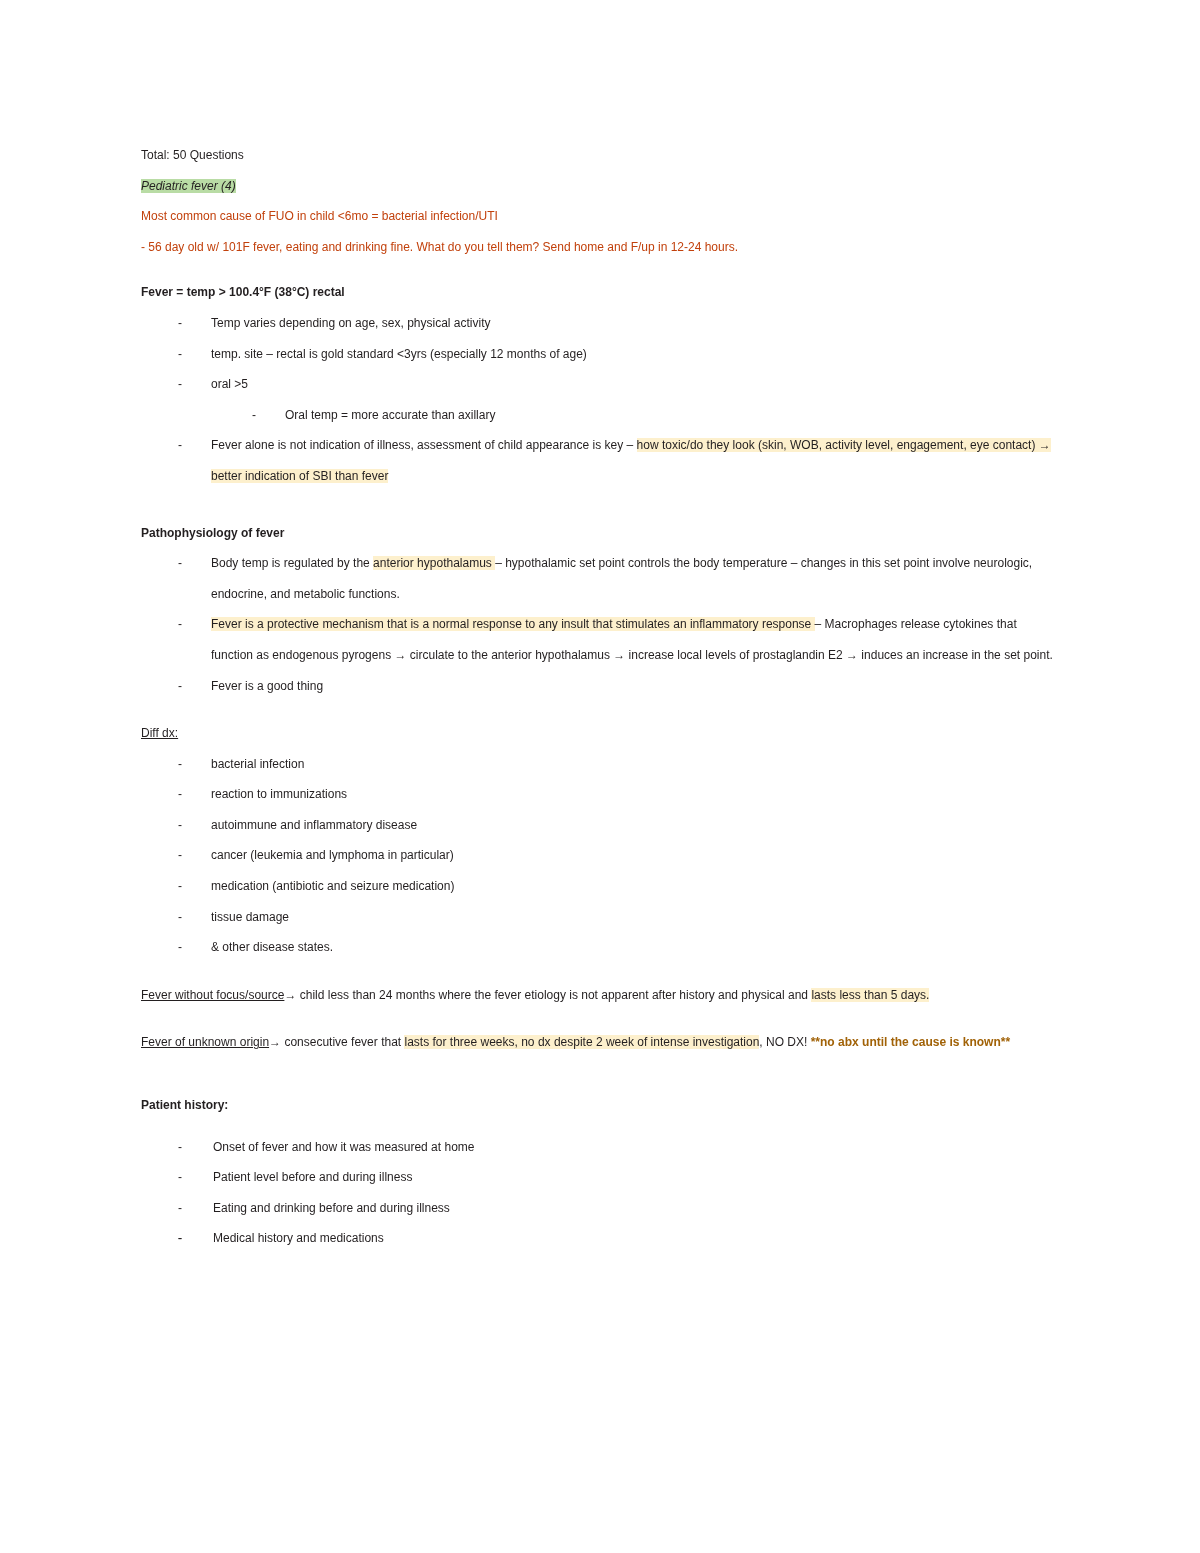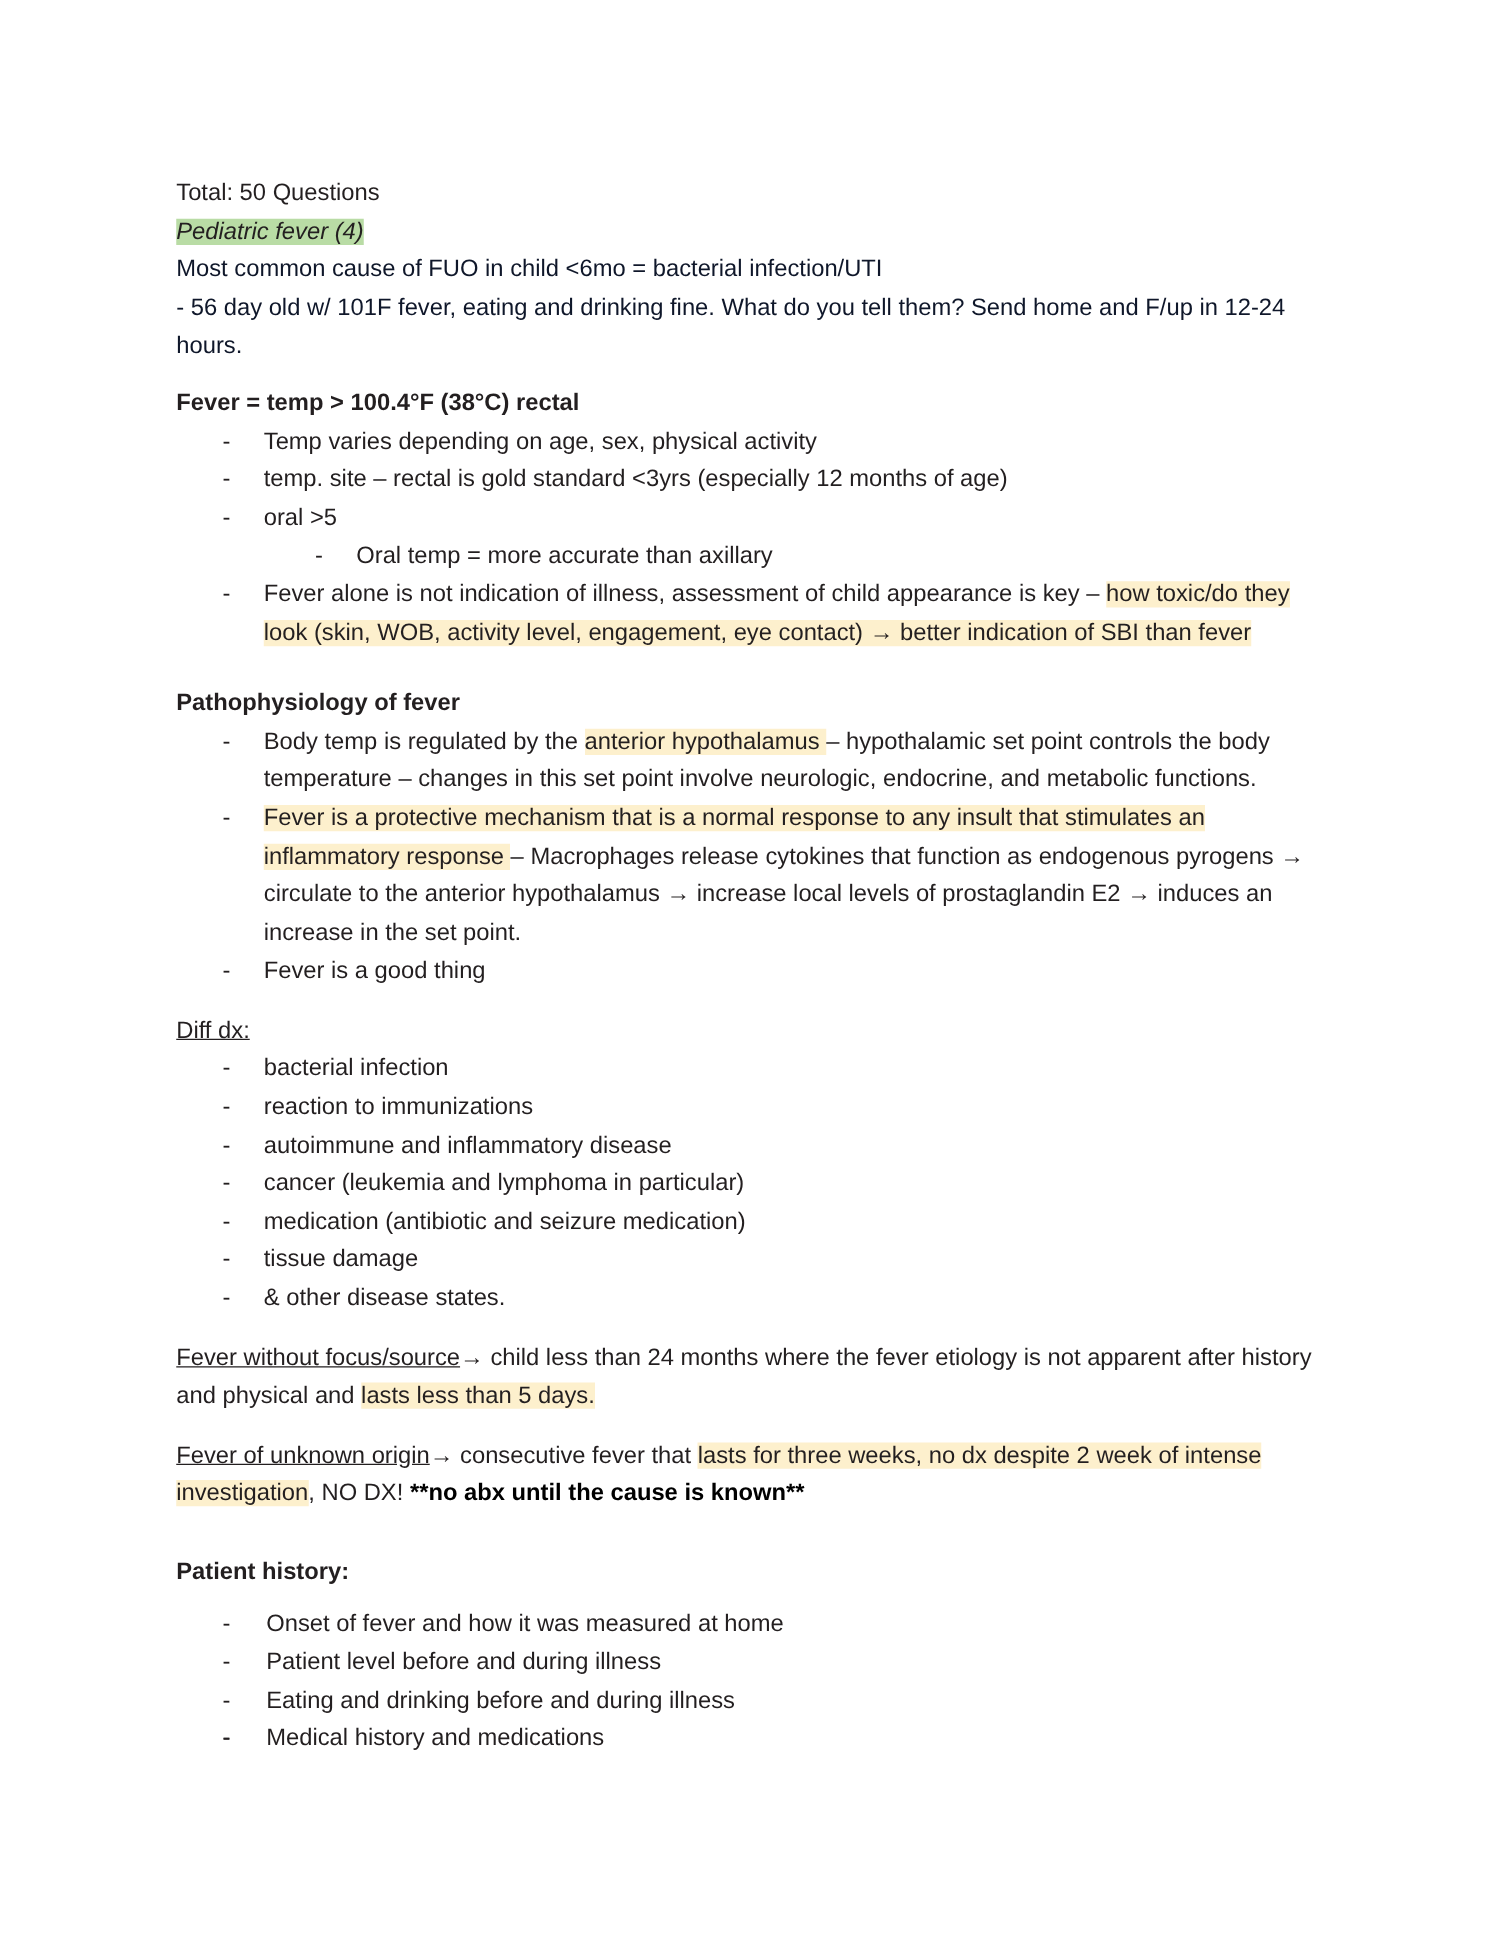--- a/index.html
+++ b/index.html
@@ -18,32 +18,32 @@
   .page {
     position: relative;
     width: 1200px;
     height: 1553px;
     background: #fff;
     box-sizing: border-box;
     padding: 140px 140px 0 141px;
   }
   .doc {
     width: 920px;
-    font-size: 19px;
+    font-size: 12px;
     line-height: 30.6px;
     color: #231f20;
   }
 
   
   .para {
     margin: 0;
     text-align: left;
   }
   .para.bold { font-weight: bold; margin-top: 15px; }
-  .para.purple { color: #0f172a; }
+  .para.purple { color: #c2410c; }
   .spacer-sm { height: 11px; }
   .spacer-md { height: 17px; }
 
   
   .list { margin: 0; padding: 0; list-style: none; }
   .li {
     position: relative;
     padding-left: 70px;
     margin: 0;
   }
@@ -68,21 +68,21 @@
 
   
   .hl-yellow {
     background-color: #fdf0cd;
   }
   .hl-green {
     background-color: #b9dca5;
     font-style: italic;
   }
   .u { text-decoration: underline; }
-  .red { color: #000000; }
+  .red { color: #a16207; }
   .bold { font-weight: bold; }
 </style>
 </head>
 <body>
 
 <div class="page">
   <div class="doc">
 
     <p class="para">Total: 50 Questions</p>
 

